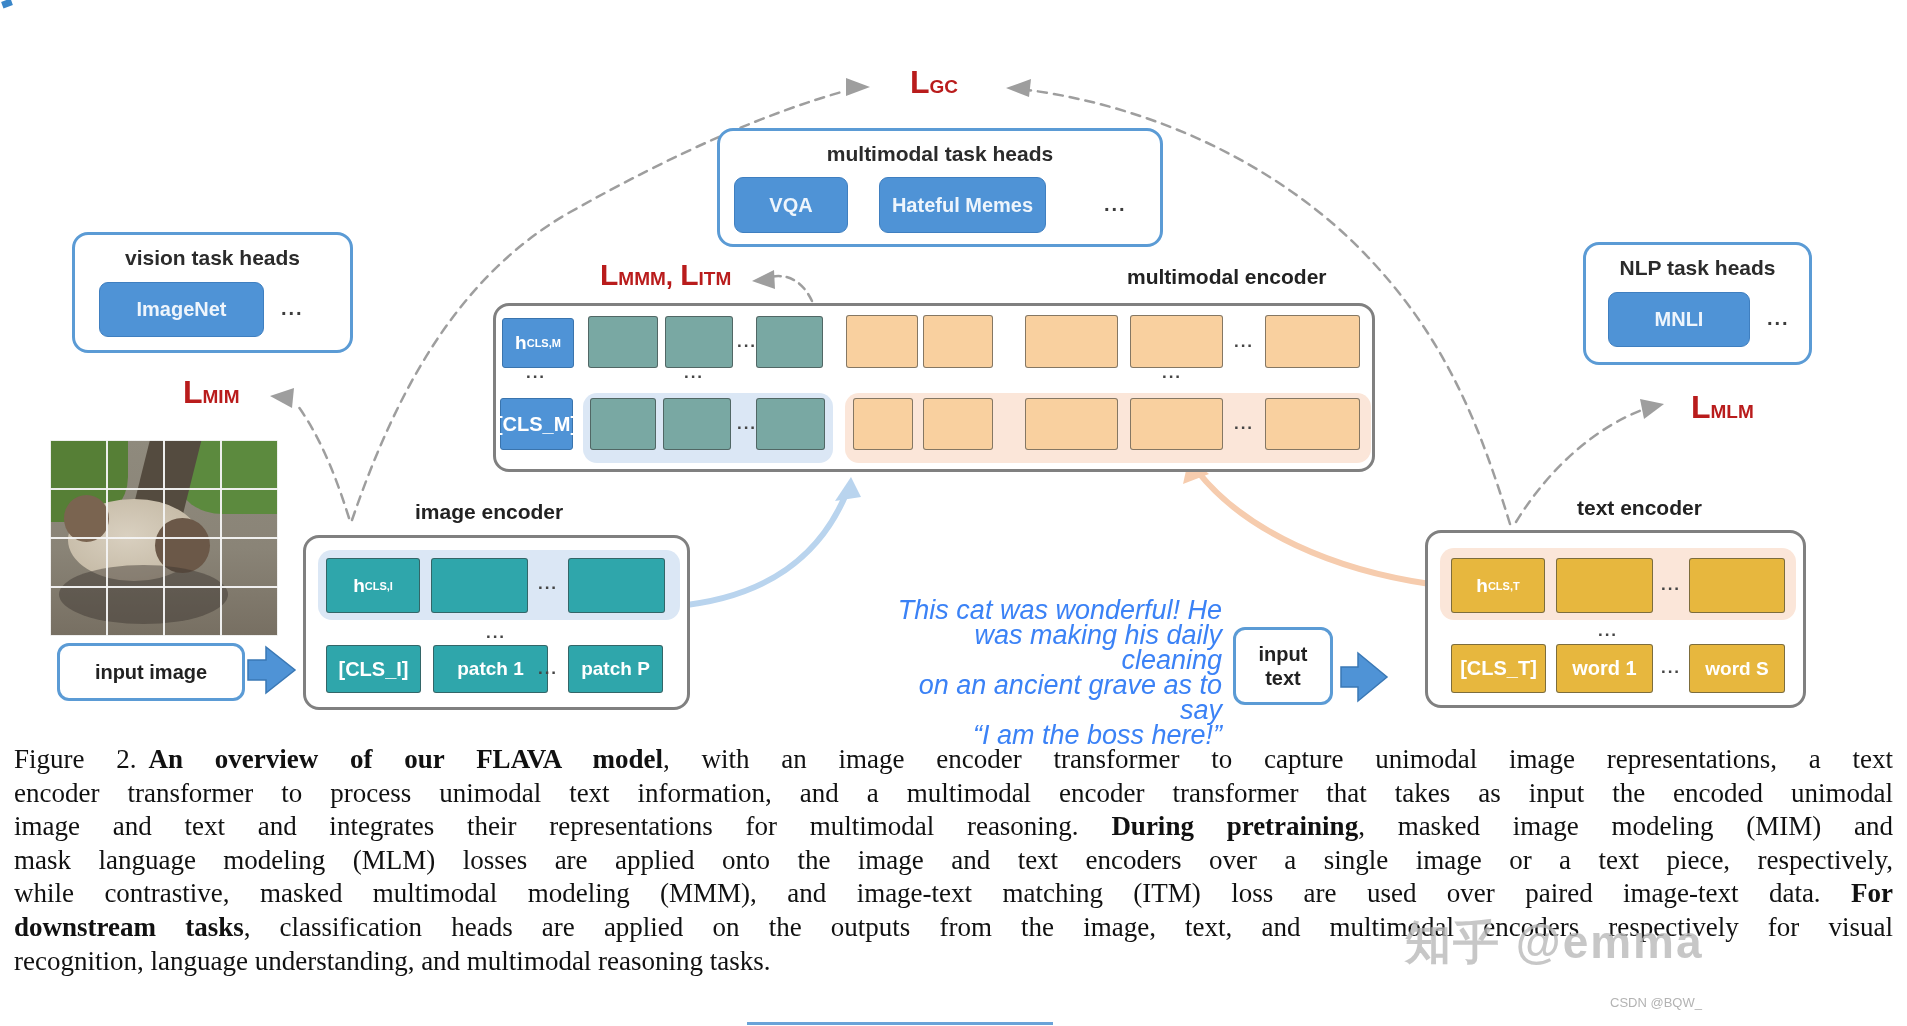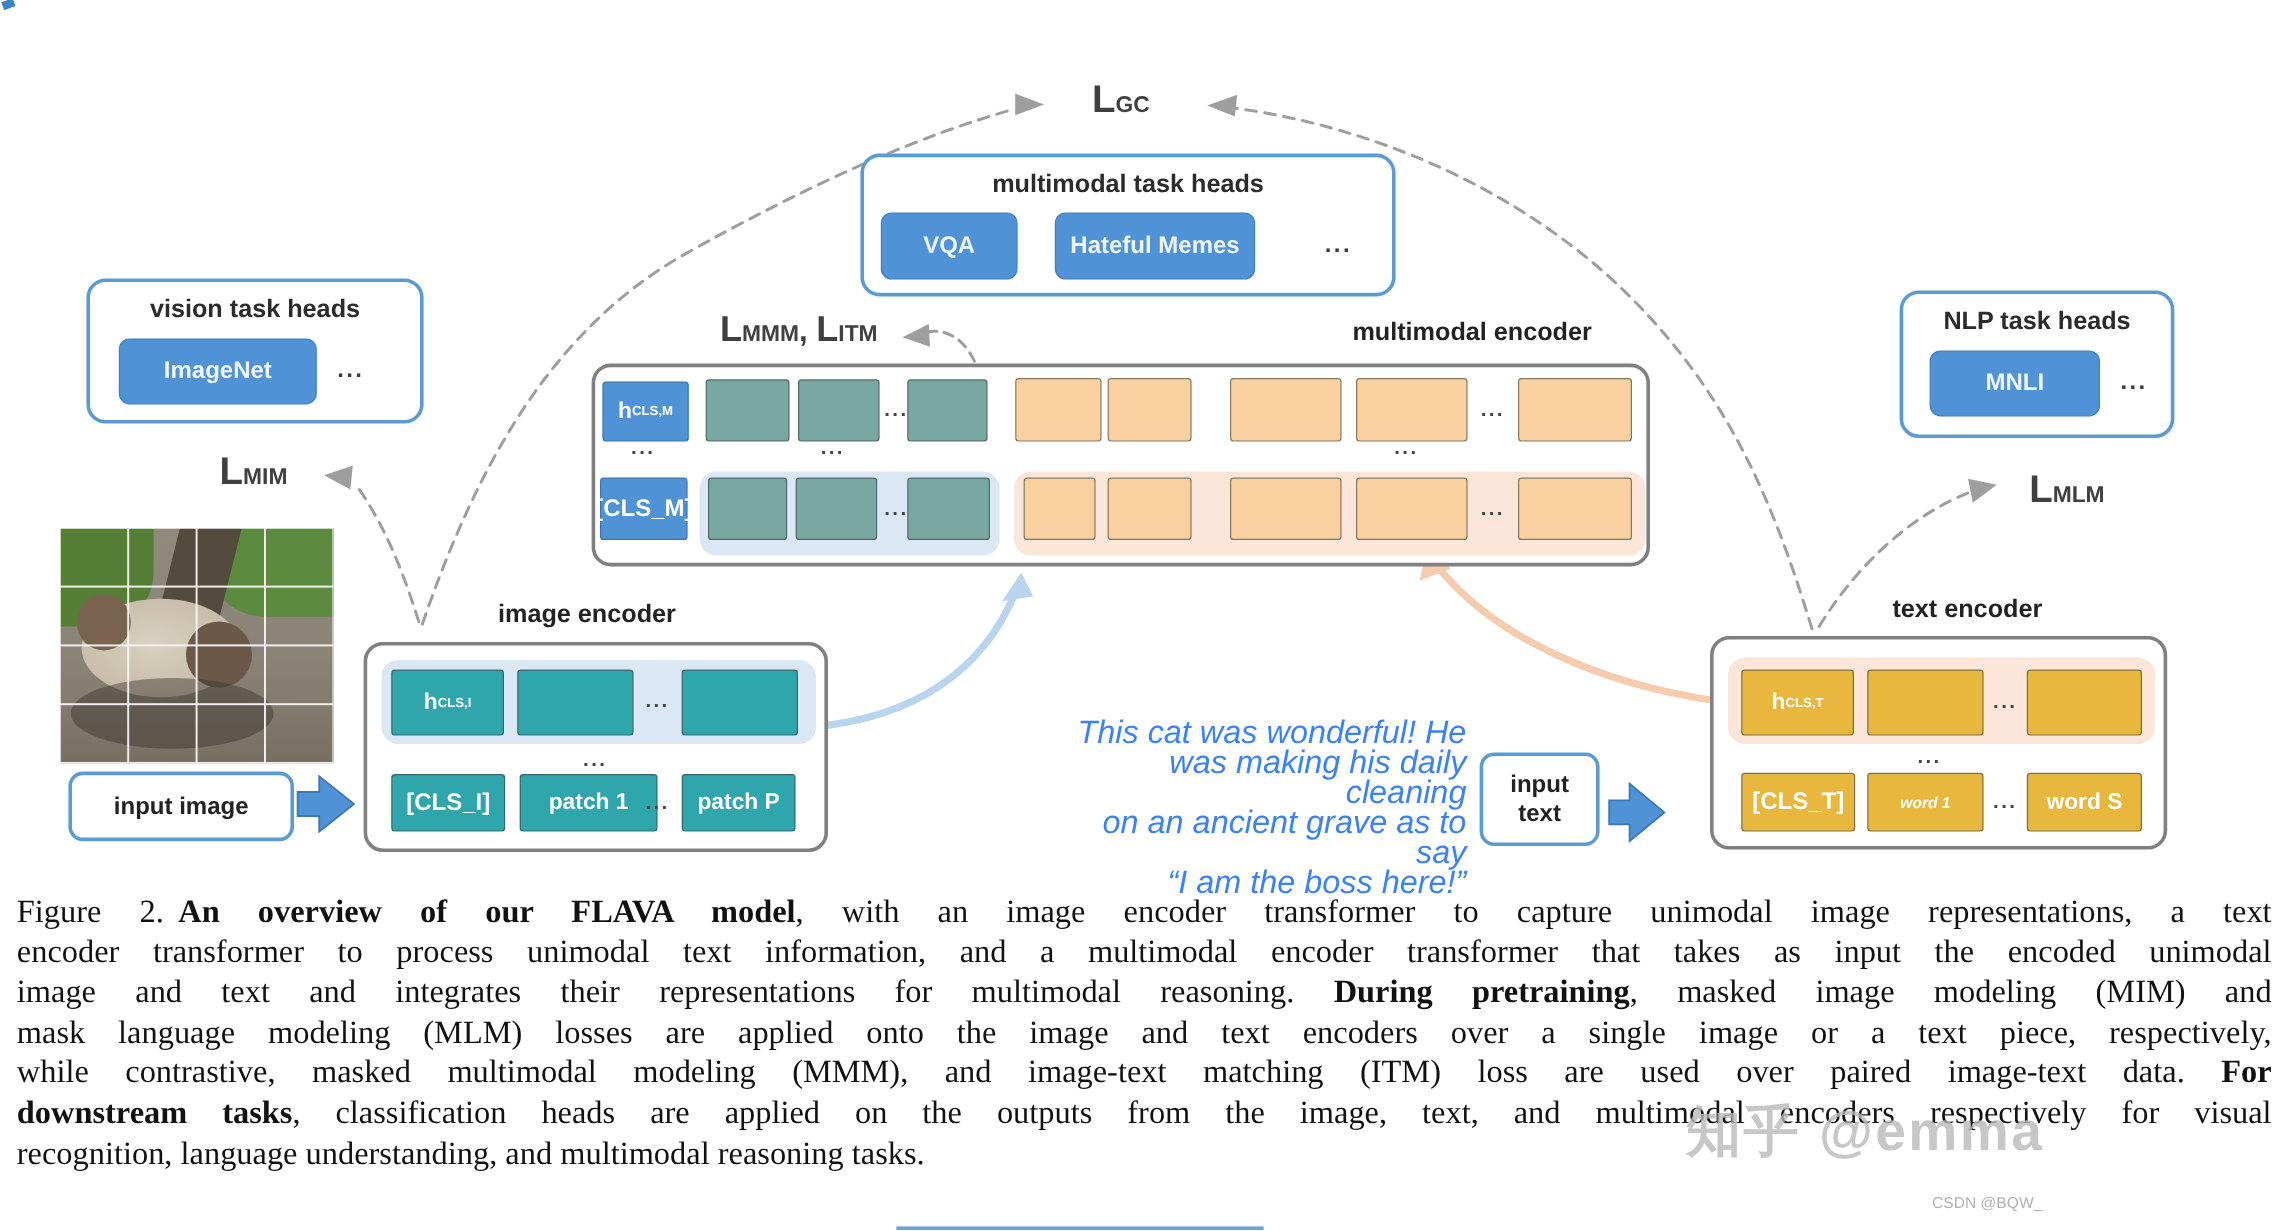--- a/index.html
+++ b/index.html
@@ -20,21 +20,21 @@
   .mm-peach{background:#f9d09f;}
   .teal{background:#2fa6ab;}
   .gold{background:#e7b73e;}
   .band{position:absolute;border-radius:14px;}
   .band-blue{background:#dbe7f5;}
   .band-pink{background:#fbe6d9;}
   .vdots{position:absolute;color:#444;font-size:17px;font-weight:700;letter-spacing:2px;text-align:center;}
   .tsub{font-size:11px;vertical-align:-5px;font-weight:600;}
   .enc-label{position:absolute;font-size:21px;font-weight:700;color:#222;}
   
-  .loss{position:absolute;color:#404040;font-weight:600;font-size:32px;line-height:1;}
+  .loss{position:absolute;color:#b91c1c;font-weight:600;font-size:32px;line-height:1;}
   .loss .sub{font-size:19px;font-weight:600;}
   .loss .sep{font-size:26px;}
   
   .inputbox{position:absolute;background:#fff;border:3px solid #5b9bd5;border-radius:12px;box-sizing:border-box;
             display:flex;align-items:center;justify-content:center;text-align:center;
             font-size:20px;font-weight:600;color:#222;line-height:1.2;}
   
   .sample{position:absolute;left:878px;top:598px;width:344px;text-align:right;
           font-style:italic;font-size:27px;line-height:25px;color:#3b82f6;font-weight:500;}
   
@@ -192,21 +192,21 @@
     <div class="band band-pink" style="left:12px;top:15px;width:356px;height:72px;"></div>
     <div class="blk gold" style="left:23px;top:25px;width:94px;height:55px;">
       <span>h</span>
         <span class="tsub">CLS,T</span>
     </div>
     <div class="blk gold" style="left:128px;top:25px;width:97px;height:55px;"></div>
     <div class="vdots" style="left:228px;top:42px;width:30px;">...</div>
     <div class="blk gold" style="left:261px;top:25px;width:96px;height:55px;"></div>
     <div class="vdots" style="left:158px;top:88px;width:44px;">...</div>
     <div class="blk gold" style="left:23px;top:111px;width:95px;height:49px;font-size:20px;">[CLS_T]</div>
-    <div class="blk gold" style="left:128px;top:111px;width:97px;height:49px;font-size:13px;font-style:italic;">word 1</div>
+    <div class="blk gold" style="left:128px;top:111px;width:97px;height:49px;font-size:20px;">word 1</div>
     <div class="vdots" style="left:228px;top:125px;width:30px;">...</div>
     <div class="blk gold" style="left:261px;top:111px;width:96px;height:49px;font-size:19px;">word S</div>
   </div>
 
   <div id="photo">
     <div class="region" style="left:0;top:0;width:34%;height:42%;background:#567f36;border-bottom-right-radius:55%;"></div>
     <div class="region" style="right:0;top:0;width:44%;height:38%;background:#5c8a3e;border-bottom-left-radius:45%;"></div>
     <div class="region" style="left:40%;top:-6%;width:22%;height:52%;background:#544b3f;transform:rotate(14deg);"></div>
     <div class="region" style="left:8%;top:30%;width:58%;height:42%;background:radial-gradient(ellipse at 45% 45%,#d9d0c0 0%,#c6bba7 70%,#a89e8c 100%);border-radius:50%;"></div>
     <div class="region" style="left:6%;top:28%;width:20%;height:24%;background:#7a6450;border-radius:50%;"></div>

